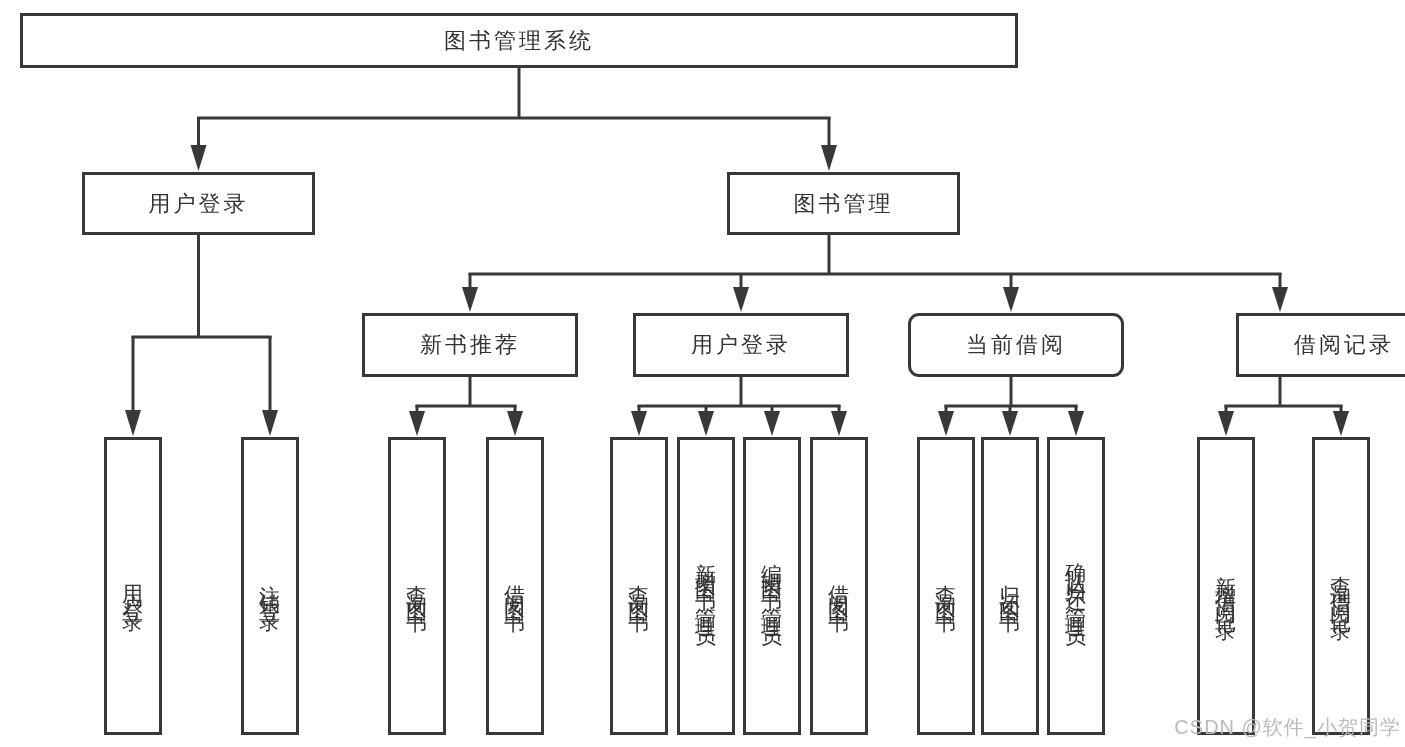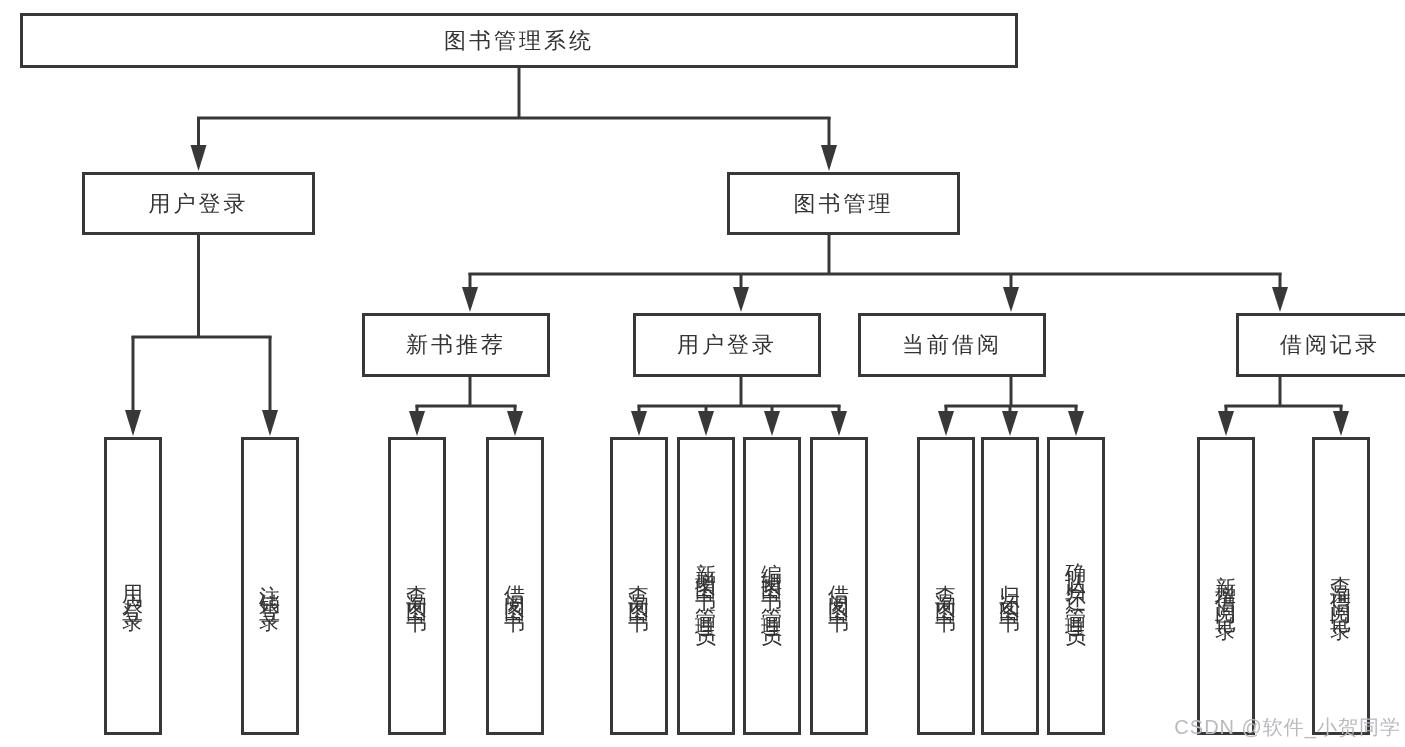--- a/index.html
+++ b/index.html
@@ -36,24 +36,24 @@
   .vbox{top:437px;width:58px;height:298px;}
   .vlabel{
     writing-mode:vertical-rl;
     font-size:21px;
     letter-spacing:9px;
     line-height:1;
   }
   .root-box{left:20px;top:13px;width:998px;height:55px;}
   .l2a{left:82px;top:172px;width:233px;height:63px;}
   .l2b{left:727px;top:172px;width:233px;height:63px;}
-  .l3{top:313px;width:188px;height:64px;}
+  .l3{top:313px;width:216px;height:64px;}
   .l3a{left:362px;}
   .l3b{left:633px;}
-  .l3c{left:858px;}
+  .l3c{left:908px;border-radius:11px;}
   .l3d{left:1236px;}
   .g1a{left:104px;} .g1b{left:241px;}
   .g2a{left:388px;} .g2b{left:486px;}
   .g3a{left:610px;} .g3b{left:677px;} .g3c{left:743px;} .g3d{left:810px;}
   .g4a{left:917px;} .g4b{left:981px;} .g4c{left:1047px;}
   .g5a{left:1197px;} .g5b{left:1312px;}
   .watermark{
     position:absolute;
     right:4px;bottom:6px;
     font-size:20px;

